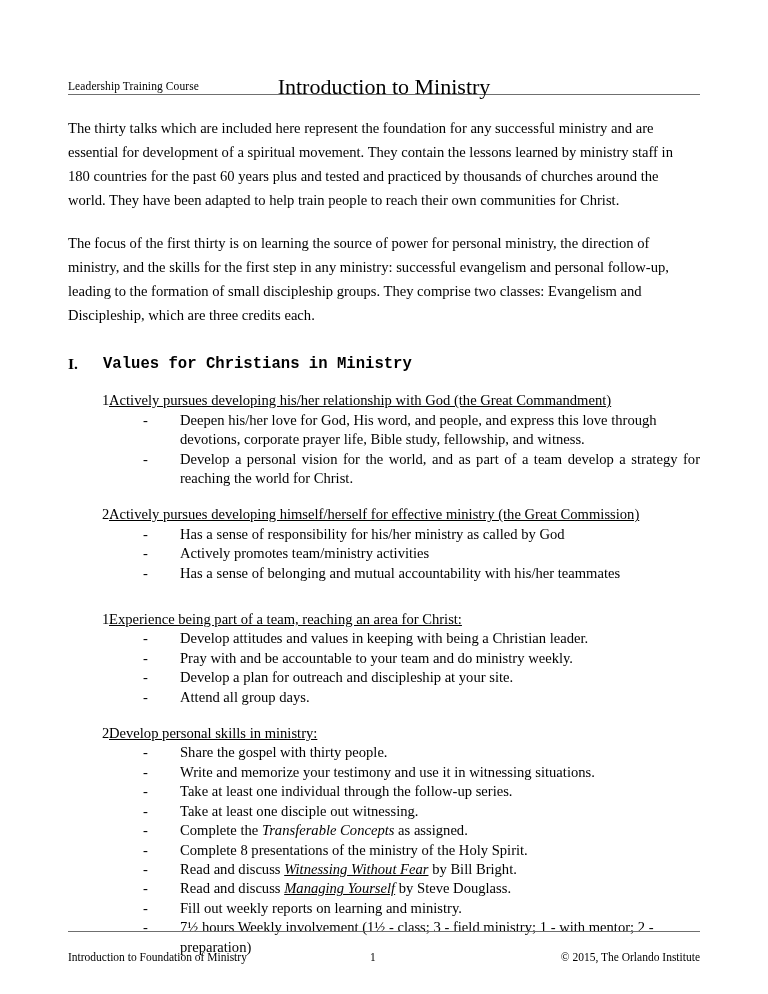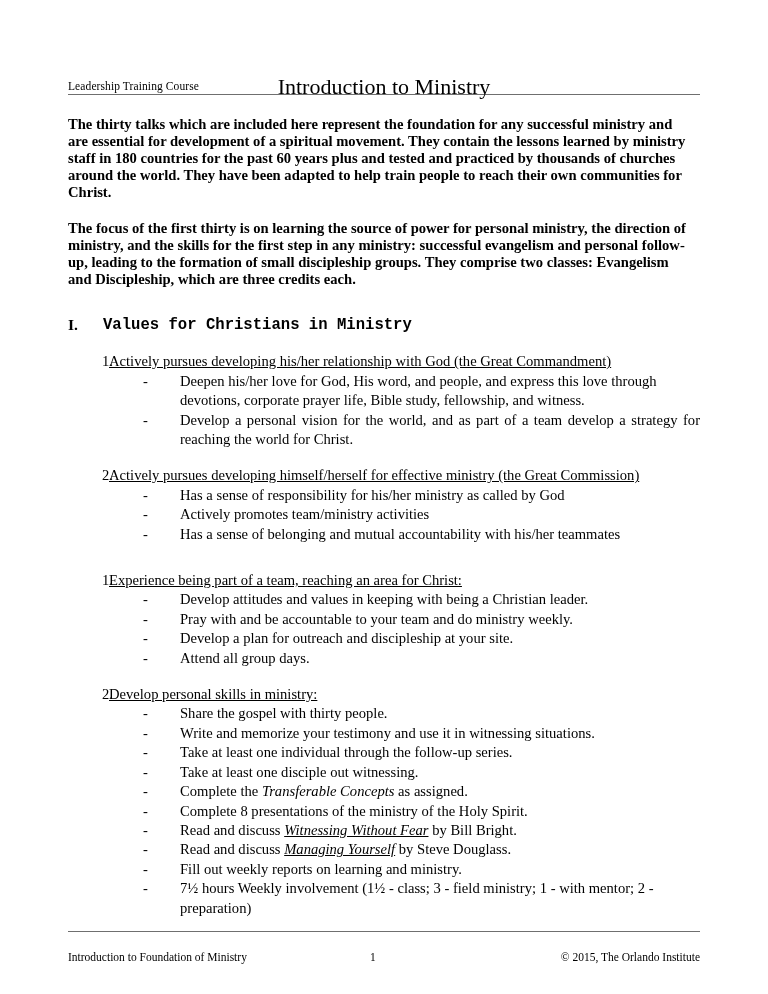--- a/index.html
+++ b/index.html
@@ -62,23 +62,22 @@
   .content {
     position: absolute;
     left: 68px;
     top: 116px;
     width: 632px;
   }
 
   p.para {
     margin: 0 8px 0 0;
     font-size: 14.6px;
-    line-height: 17px;
+    line-height: 24px;
     text-align: left;
-    font-weight: bold;
   }
   .para + .para {
     margin-top: 19.4px;
   }
 
   
   .section {
     margin-top: 27px;
   }
   .section-heading {

